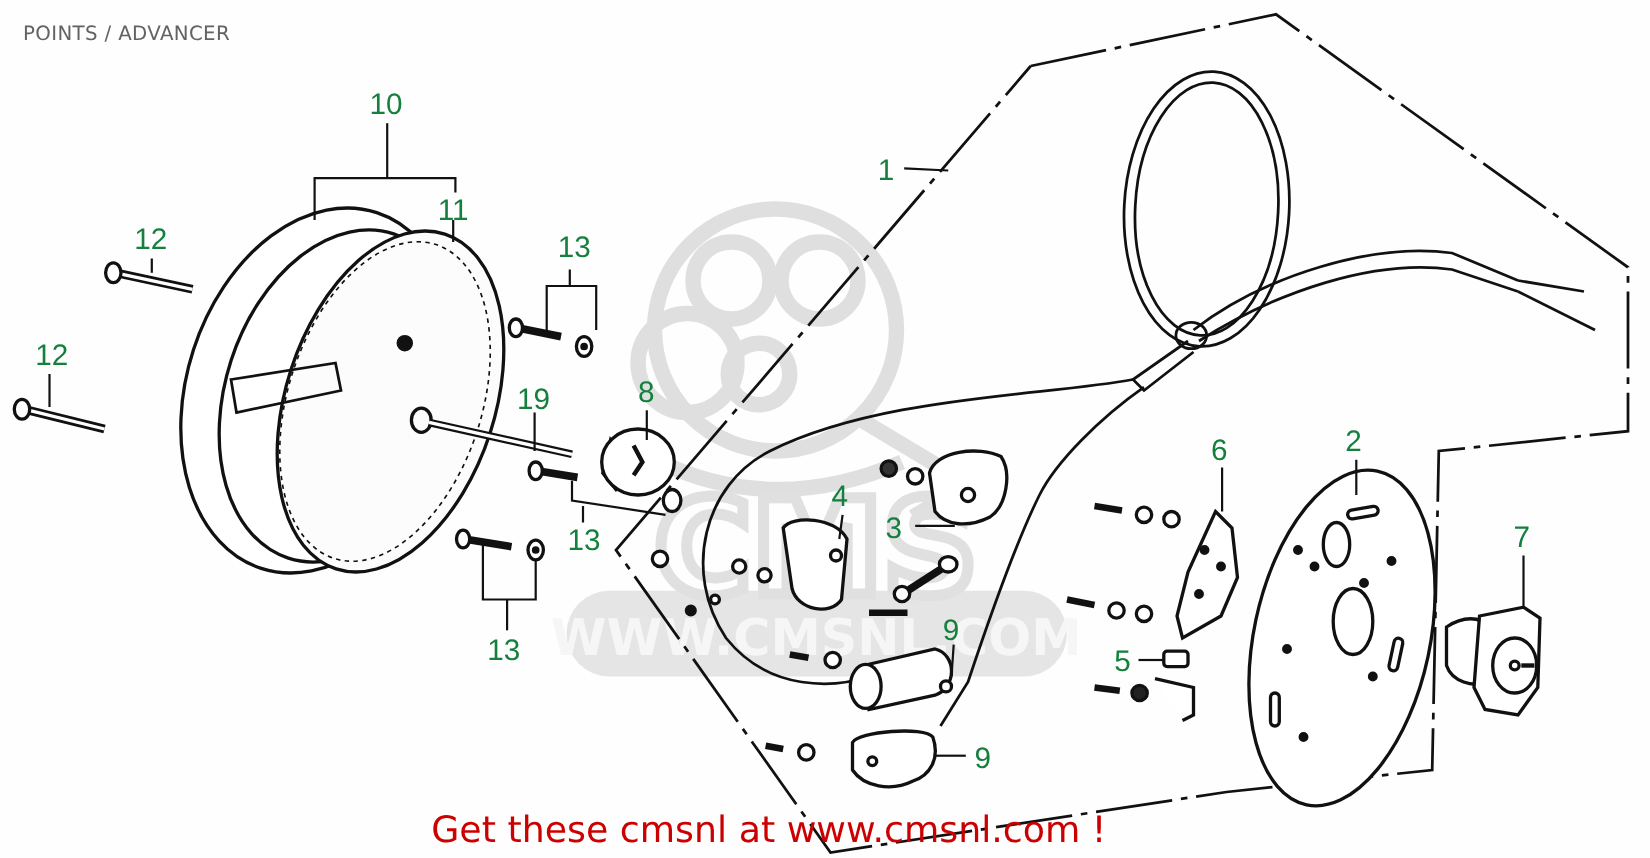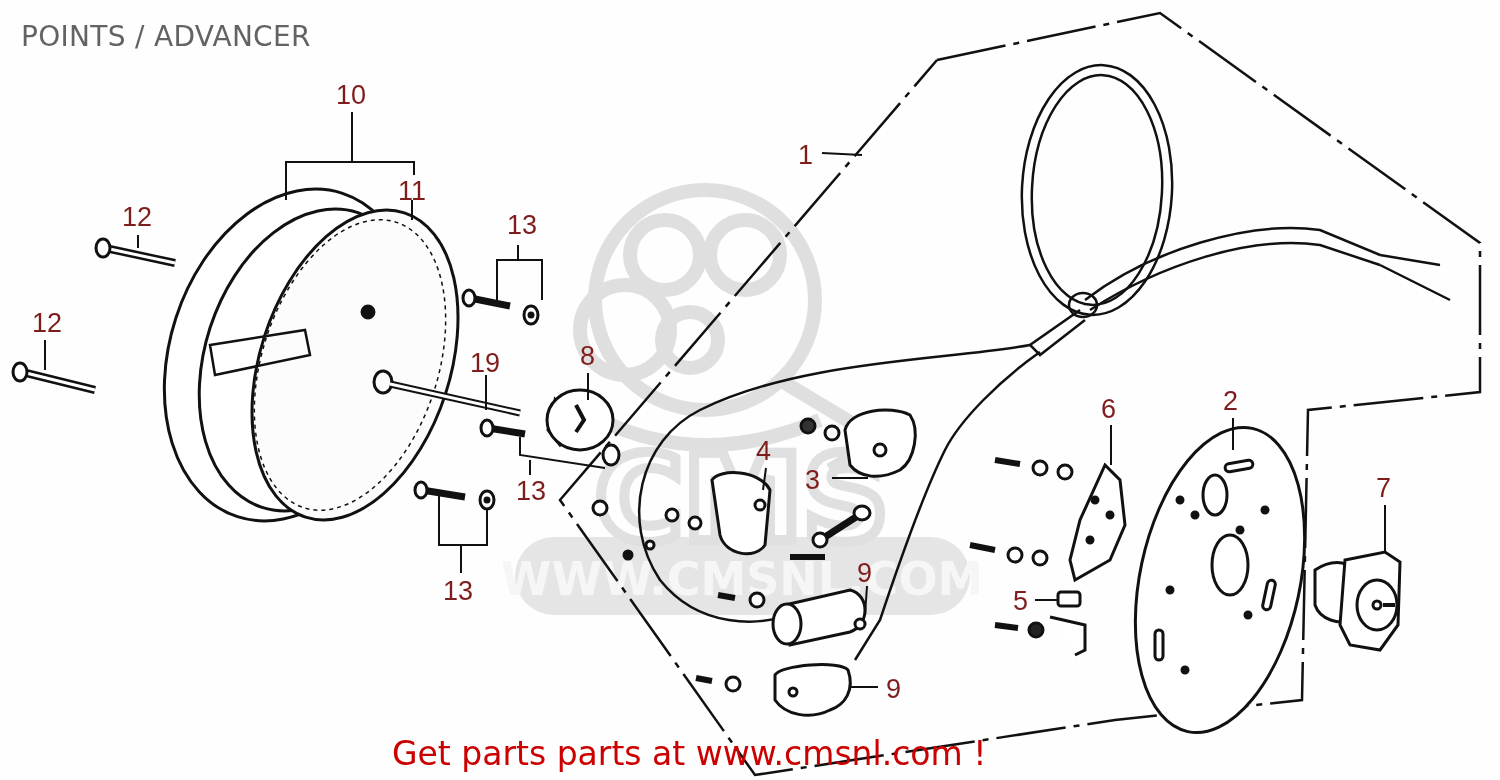--- a/index.html
+++ b/index.html
@@ -1,19 +1,19 @@
 <!DOCTYPE html>
 <html><head>
   <meta charset="utf-8">
   <style>
     html, body { margin: 0; padding: 0; background: #fdfefd; }
     body { width: 1500px; height: 780px; position: relative; overflow: hidden; font-family: "Liberation Sans", sans-serif; }
-    .page-title { position: absolute; left: 21px; top: 20px; font-family: "DejaVu Sans", sans-serif; font-size: 28px; color: #636363; letter-spacing: 0.3px; }
+    .page-title { position: absolute; left: 21px; top: 20px; font-family: "DejaVu Sans", sans-serif; font-size: 18px; color: #636363; letter-spacing: 0.3px; }
     .diagram { position: absolute; left: 0; top: 0; width: 1500px; height: 780px; }
-    .callout { position: absolute; font-family: "Liberation Sans", sans-serif; font-size: 27px; color: #7f1d1d; line-height: 1; }
+    .callout { position: absolute; font-family: "Liberation Sans", sans-serif; font-size: 27px; color: #15803d; line-height: 1; }
     .footer-link { position: absolute; left: 392px; top: 734px; font-family: "DejaVu Sans", sans-serif; font-size: 33px; color: #cc0000; white-space: nowrap; text-decoration: none; }
     .watermark-text { font-family: "DejaVu Sans", sans-serif; font-weight: bold; }
   </style>
 </head>
 <body>
 
 <div class="page-title">POINTS / ADVANCER</div>
 
 <svg class="diagram" viewBox="0 0 1500 780" xmlns="http://www.w3.org/2000/svg">
 
@@ -215,13 +215,13 @@
 <div class="callout" style="left:886px; top:676px;">9</div>
 <div class="callout" style="left:336px; top:82px;">10</div>
 <div class="callout" style="left:398px; top:178px;">11</div>
 <div class="callout" style="left:122px; top:204px;">12</div>
 <div class="callout" style="left:32px; top:310px;">12</div>
 <div class="callout" style="left:507px; top:212px;">13</div>
 <div class="callout" style="left:516px; top:478px;">13</div>
 <div class="callout" style="left:443px; top:578px;">13</div>
 <div class="callout" style="left:470px; top:350px;">19</div>
 
-<a class="footer-link">Get parts parts at www.cmsnl.com !</a>
+<a class="footer-link">Get these cmsnl at www.cmsnl.com !</a>
 
 </body></html>

